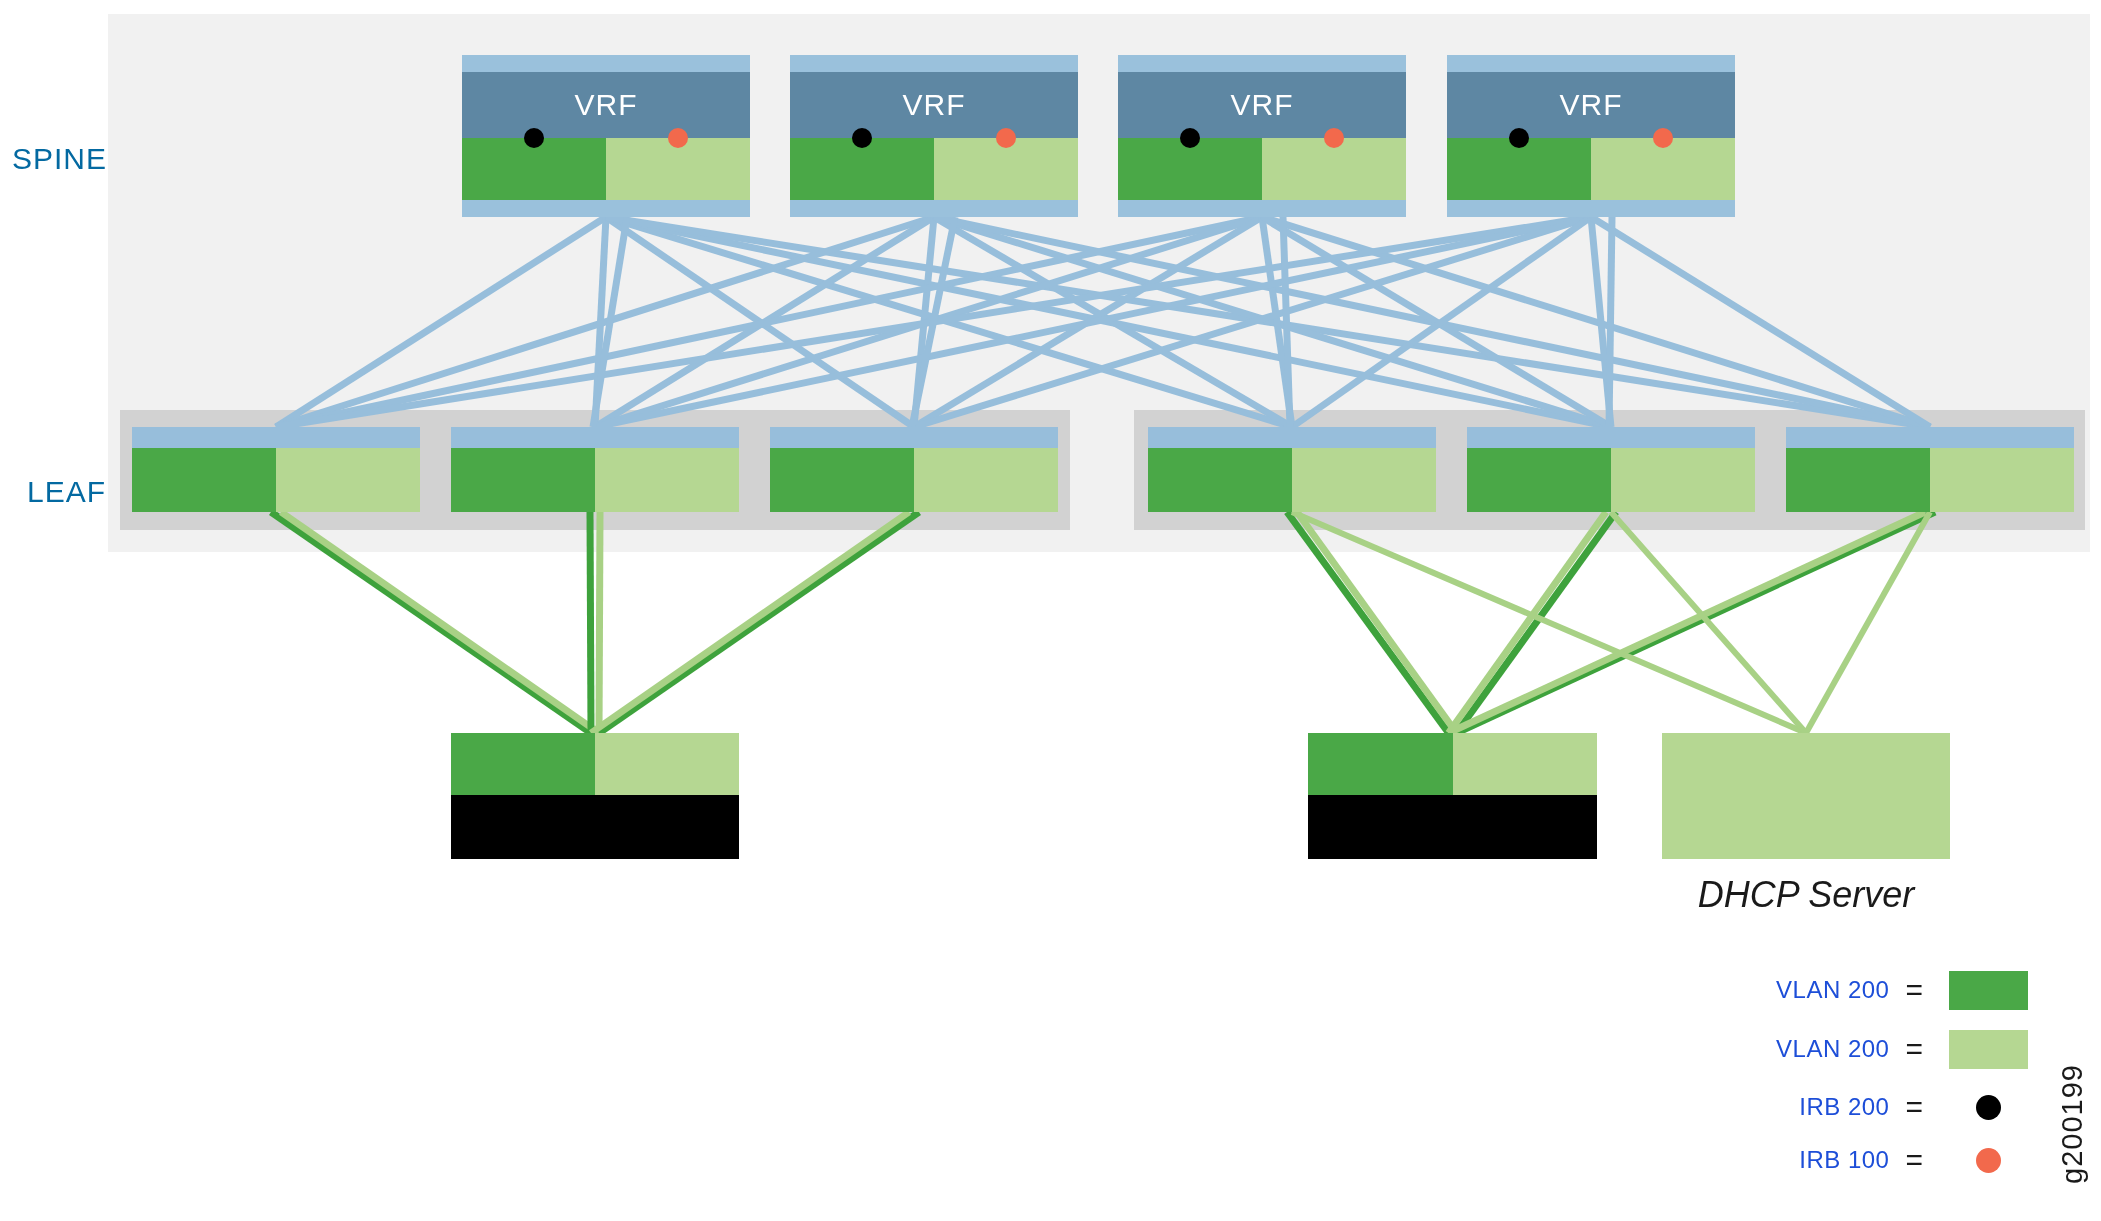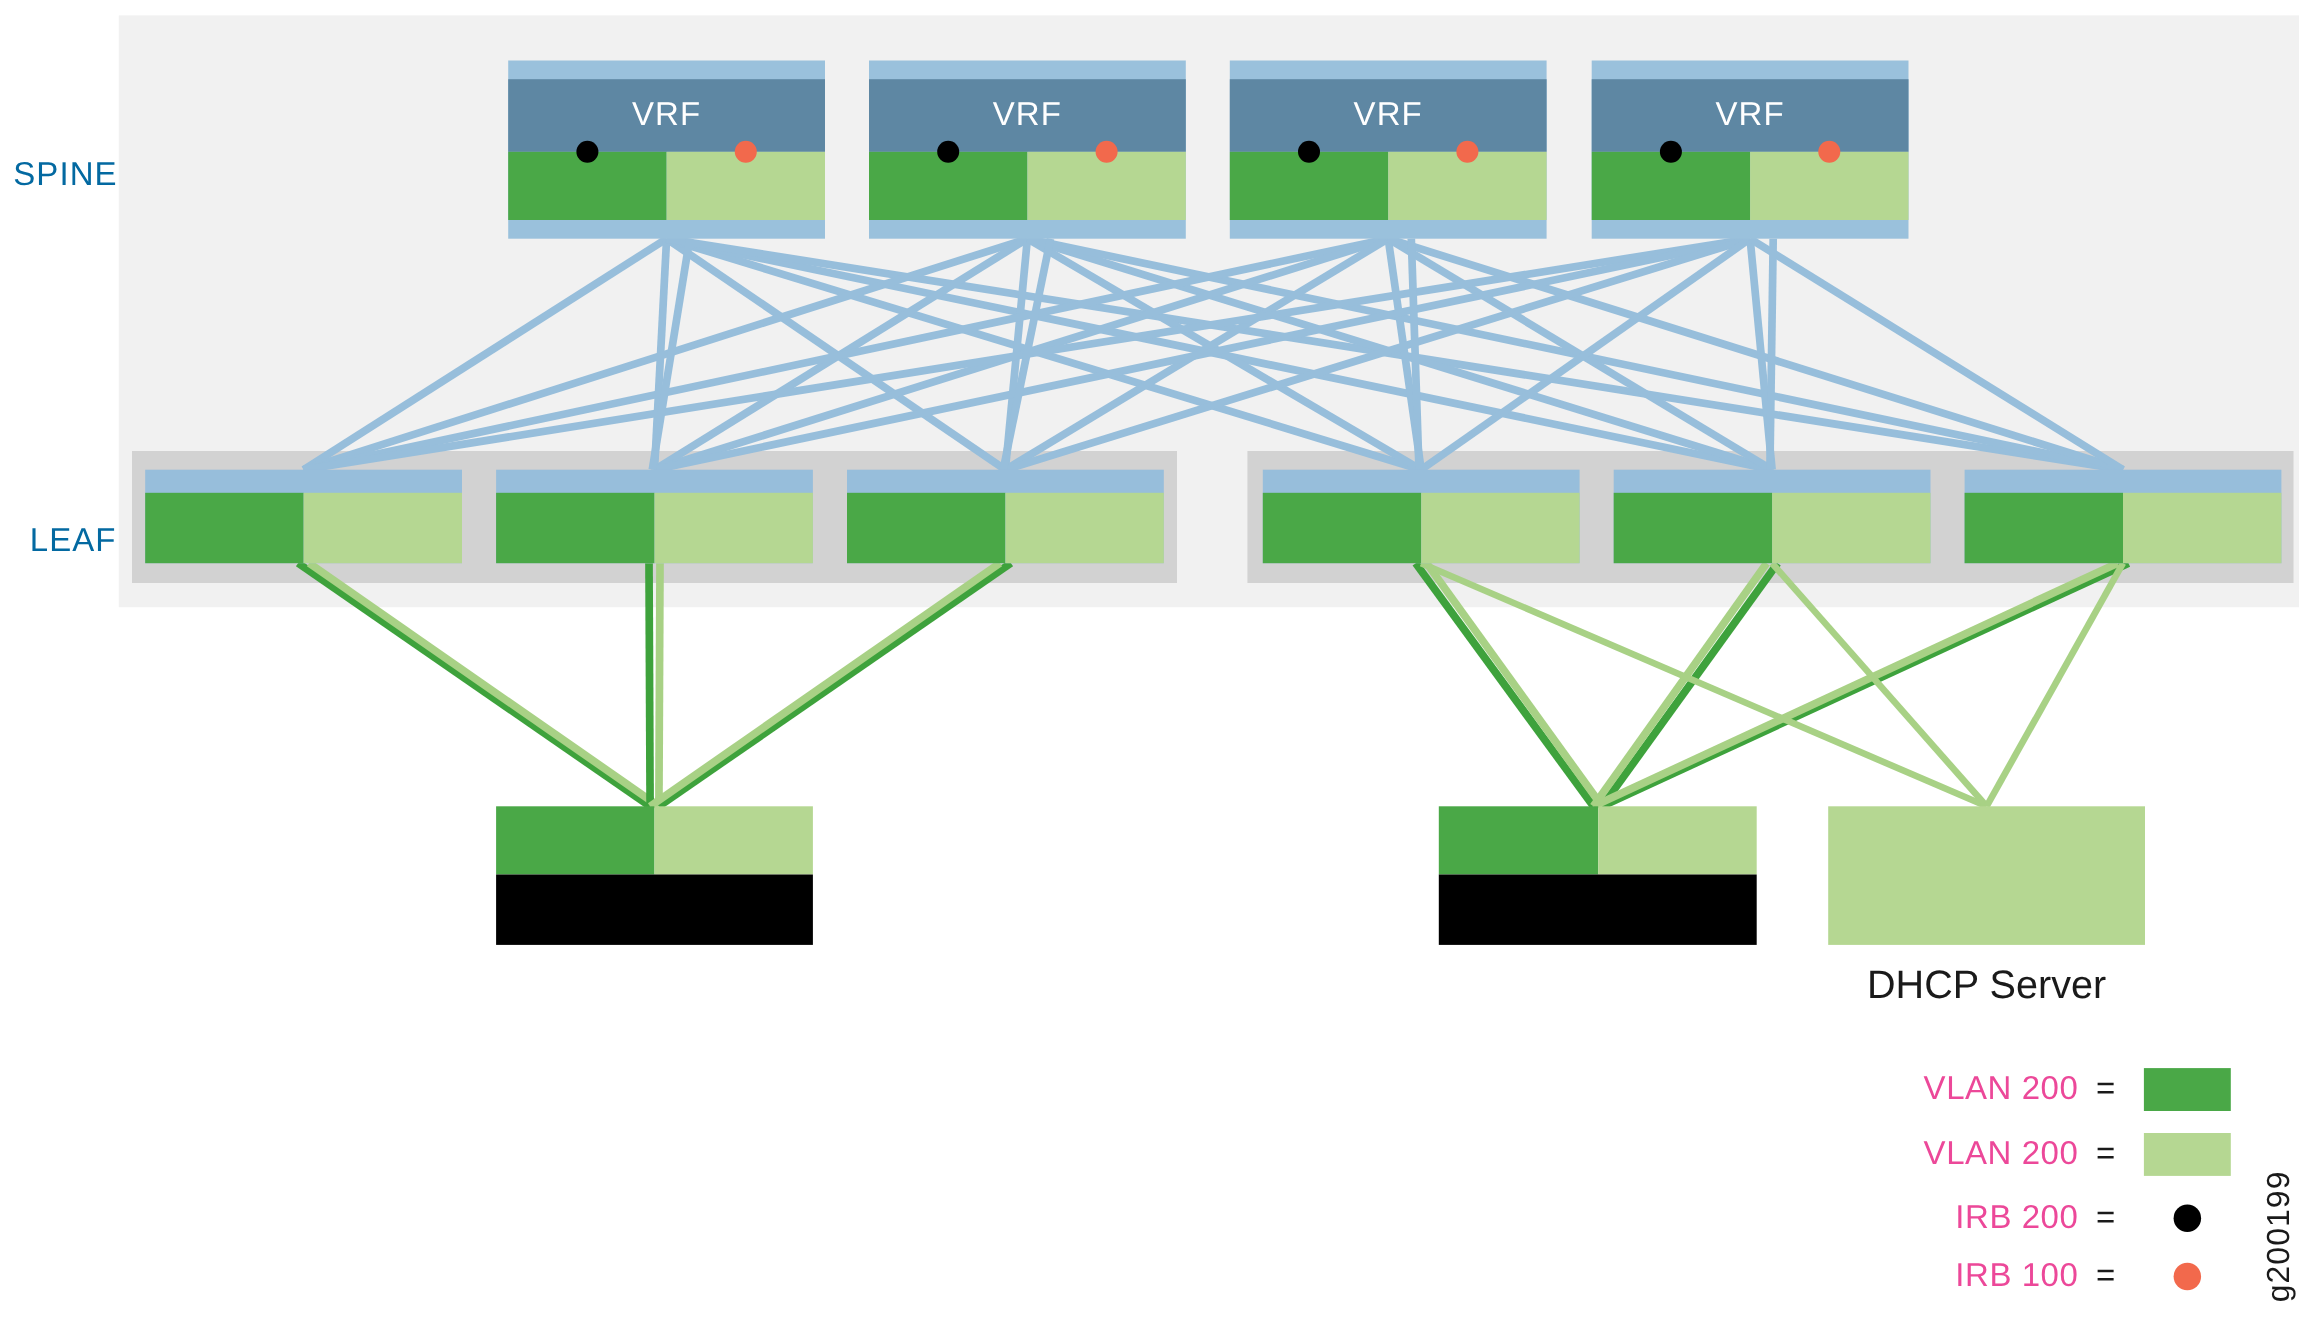--- a/index.html
+++ b/index.html
@@ -36,21 +36,21 @@
   
   .endpoint { position:absolute; top:733px; width:288px; height:126px; }
   .ep-green-row { position:absolute; left:0; right:0; top:0; height:62px; display:flex; }
   .ep-black { position:absolute; left:0; right:0; top:62px; bottom:0; background:#000000; }
   .ep-server-fill { position:absolute; left:0; right:0; top:0; bottom:0; background:#b5d792; }
   .ep-label { position:absolute; top:874px; width:360px; text-align:center;
               font-size:36px; color:#1a1a1a; }
   
   .legend-row { position:absolute; right:73px; height:58px; display:flex;
                 align-items:center; justify-content:flex-end; }
-  .leg-label { font-size:30px; color:#ec4899; letter-spacing:0.5px; }
+  .leg-label { font-size:24px; color:#1d4ed8; letter-spacing:0.5px; }
   .leg-eq { font-size:30px; color:#1a1a1a; margin-left:16px; }
   .leg-symbol { width:79px; margin-left:26px; display:flex; align-items:center; justify-content:center; }
   .leg-swatch { width:79px; height:39px; }
   .leg-dot { width:25px; height:25px; border-radius:50%; }
   .sw-vlan200 { background:#4aa847; }
   .sw-vlan100 { background:#b5d792; }
   .sw-irb200  { background:#000000; }
   .sw-irb100  { background:#f2694c; }
   
   .watermark { position:absolute; left:2072px; top:1124px;
@@ -215,21 +215,21 @@
       <div class="ep-green-row">
         <div class="seg200"></div>
         <div class="seg100"></div>
       </div>
       <div class="ep-black"></div>
     </div>
     <div class="endpoint" style="left:1662px;">
       <div class="ep-server-fill"></div>
     </div>
 
-    <div class="ep-label" style="left:1626px;">DHCP Server</div>
+    <div class="ep-label" style="left:1626px;font-style:italic;">DHCP Server</div>
 
     <div class="legend-row" style="top:961px;">
       <span class="leg-label">VLAN 200</span>
       <span class="leg-eq">=</span>
       <span class="leg-symbol">
           <span class="leg-swatch sw-vlan200"></span>
         </span>
     </div>
     <div class="legend-row" style="top:1020px;">
       <span class="leg-label">VLAN 200</span>

